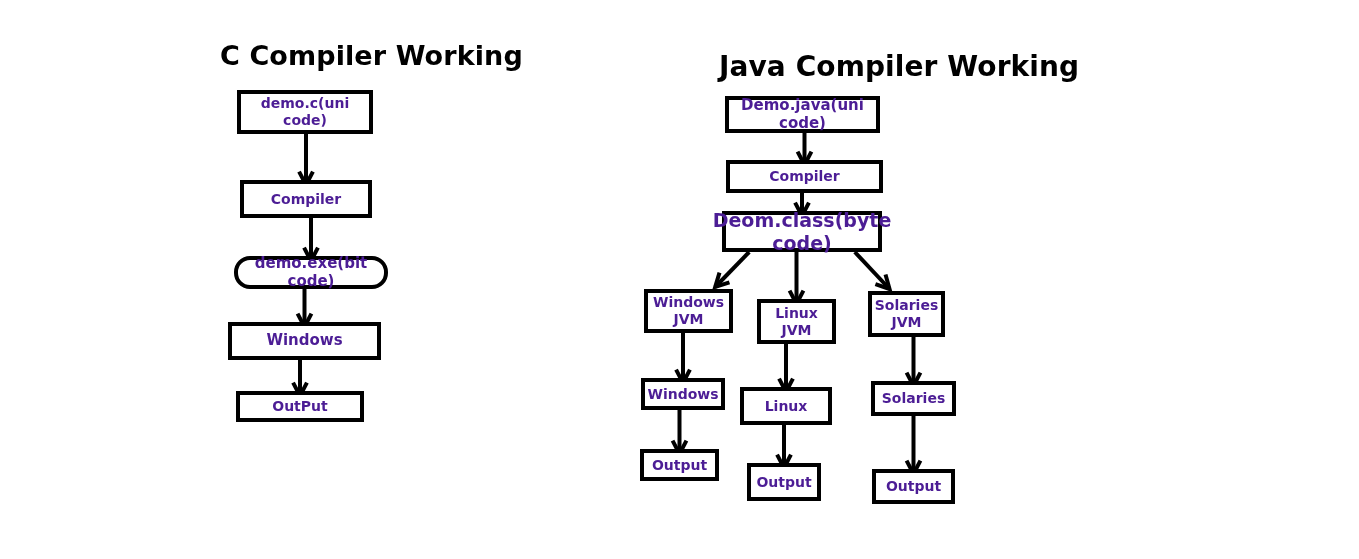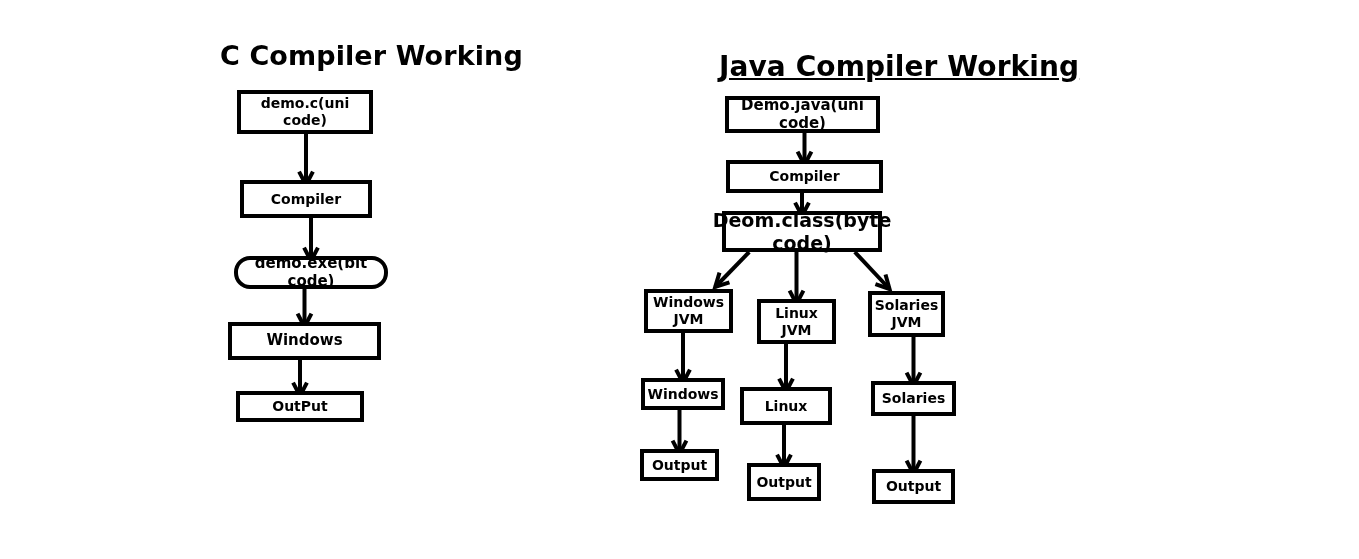--- a/index.html
+++ b/index.html
@@ -32,28 +32,27 @@
     left: 220px;
     top: 42px;
     font-size: 27px;
     letter-spacing: 0.1px;
   }
   #title-java {
     left: 719px;
     top: 53px;
     font-size: 28px;
     letter-spacing: 0.1px;
-    text-decoration: underline;
   }
   .node {
     position: absolute;
     box-sizing: border-box;
     border: 4px solid #000000;
     background: #ffffff;
-    color: #000000;
+    color: #4c1d95;
     display: flex;
     align-items: center;
     justify-content: center;
     text-align: center;
     font-weight: bold;
     line-height: 1.18;
     white-space: pre-line;
   }
   svg.arrows {
     position: absolute;

